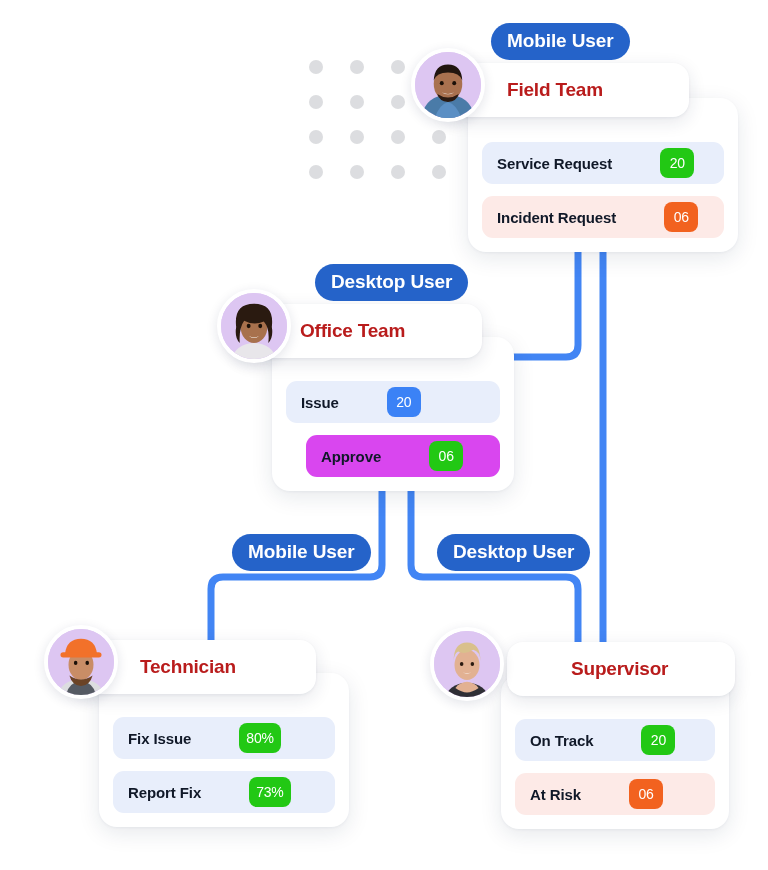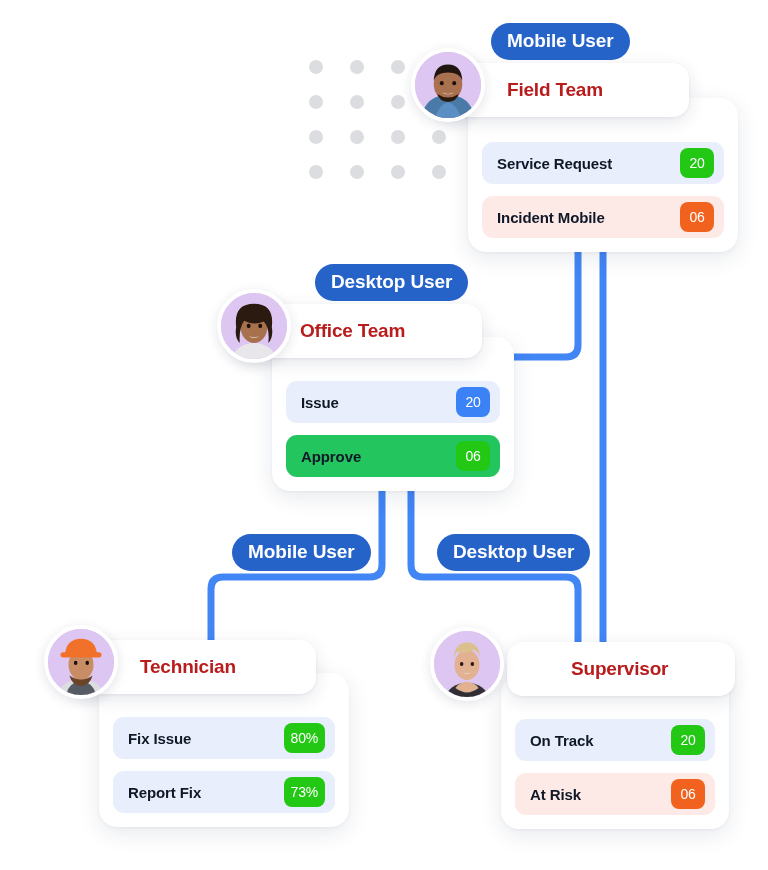--- a/index.html
+++ b/index.html
@@ -55,21 +55,20 @@
     border: 4px solid #ffffff;
     box-shadow: 0 3px 12px rgba(23,35,70,.12);
     overflow: hidden;
     z-index: 6;
   }
   .avatar svg { display: block; width: 100%; height: 100%; }
 
   .row {
     display: flex;
     align-items: center;
-    justify-content: space-between;
     border-radius: 11px;
     height: 42px;
     padding: 0 10px 0 15px;
     gap: 48px;
   }
   .row + .row { margin-top: 12px; }
   .row-label {
     font-size: 15px;
     font-weight: bold;
     color: #101828;
@@ -85,21 +84,21 @@
     justify-content: center;
     font-size: 14px;
     font-weight: normal;
     color: #ffffff;
     padding: 0 7px;
     letter-spacing: -.2px;
   }
 
   .bg-blue  { background: #e8eefb; }
   .bg-red   { background: #fdeae7; }
-  .bg-green { background: #22c55e; }
+  .bg-green { background: #d946ef; margin-left: 20px; }
   .badge-green  { background: #22c814; }
   .badge-orange { background: #f2621f; }
   .badge-blue   { background: #3b82f6; }
 
   .pill {
     position: absolute;
     background: #2563c9;
     color: #ffffff;
     font-size: 19px;
     font-weight: bold;
@@ -157,21 +156,21 @@
 
   <div class="node">
     <div class="pill" style="left:491px; top:23px;">Mobile User</div>
 
     <div class="body-card" style="left:468px; top:98px; width:270px;">
       <div class="row bg-blue">
         <span class="row-label">Service Request</span>
         <span class="badge badge-green">20</span>
       </div>
       <div class="row bg-red">
-        <span class="row-label">Incident Mobile</span>
+        <span class="row-label">Incident Request</span>
         <span class="badge badge-orange">06</span>
       </div>
     </div>
 
     <div class="title-card" style="left:443px; top:63px; width:246px; padding-left:64px;">
       <span class="title-text">Field Team</span>
     </div>
 
     <div class="avatar" style="left:411px; top:48px;">
       <svg viewBox="0 0 74 74">

